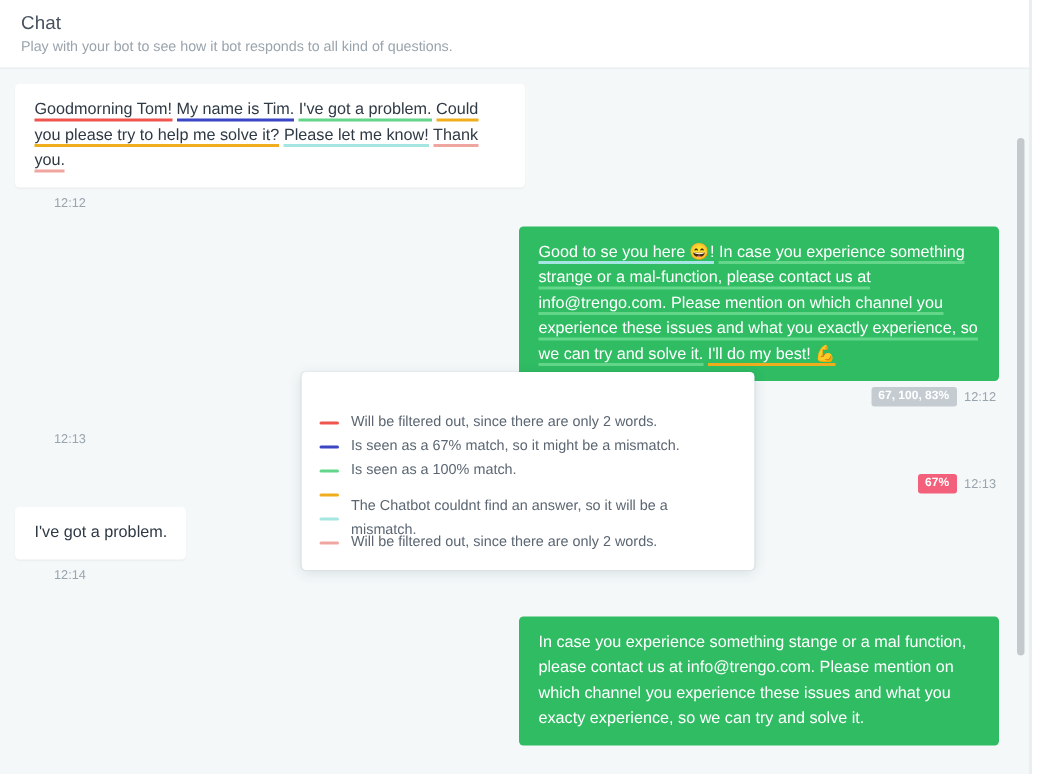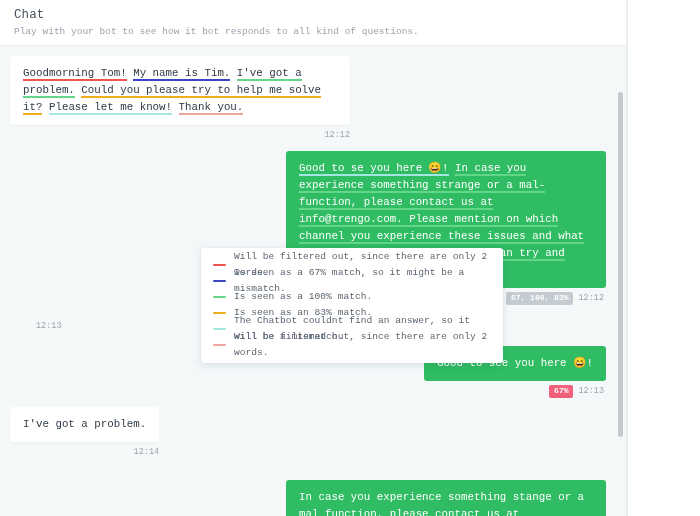--- a/index.html
+++ b/index.html
@@ -12,25 +12,24 @@
 
   body {
     font-family: "Liberation Sans", sans-serif;
     background: #ffffff;
     color: #3b4653;
     -webkit-font-smoothing: antialiased;
   }
 
   .app {
     position: relative;
-    width: 628px;
+    width: 688px;
     height: 516px;
     background: #7f1d1d;
     overflow: hidden;
-    font-family: Liberation Mono, monospace;
   }
 
   
   .header {
     height: 46px;
     background: #ffffff;
     border-bottom: 1px solid #e9eef0;
     padding: 7px 0 0 14px;
   }
   .header-title {
@@ -52,21 +51,21 @@
     height: 470px;
     background: #f4f8f9;
     padding: 10px 22px 10px 10px;
     overflow: hidden;
   }
 
   .row { display: flex; width: 100%; }
   .row.left  { justify-content: flex-start; }
   .row.right { justify-content: flex-end; }
 
-  .msg-wrap { max-width: 340px; display: flex; flex-direction: column; align-items: flex-end; }
+  .msg-wrap { max-width: 340px; display: flex; flex-direction: column; }
   .row.right .msg-wrap { align-items: flex-end; padding-left: 20px; }
 
   .bubble {
     border-radius: 3px;
     padding: 9px 13px;
     font-size: 10.8px;
     line-height: 17px;
   }
   .bubble.in {
     background: #ffffff;
@@ -114,21 +113,21 @@
 
   
   .legend {
     position: absolute;
     left: 201px;
     top: 202px;
     width: 302px;
     background: #ffffff;
     border-radius: 3px;
     box-shadow: 0 2px 9px rgba(40,60,80,.13), 0 0 1px rgba(40,60,80,.17);
-    padding: 9px 12px 10px;
+    padding: 26px 12px 10px;
     z-index: 20;
   }
   .legend-row {
     display: flex;
     align-items: center;
     gap: 8px;
     height: 16px;
     font-size: 9.6px;
     color: #5b6672;
     line-height: 16px;
@@ -196,21 +195,20 @@
         </div>
         <div class="row left" style="margin-top: 12px;">
           <div class="msg-wrap">
             <div class="meta">
               <span>12:13</span>
             </div>
           </div>
         </div>
         <div class="row right" style="margin-top: 14px;">
           <div class="msg-wrap">
-            <div class="bubble out"><span class="u">Good to see you here 😄!</span></div>
             <div class="meta">
               <span class="badge pink">67%</span>
               <span>12:13</span>
             </div>
           </div>
         </div>
         <div class="row left" style="margin-top: 10px;">
           <div class="msg-wrap">
             <div class="bubble in"><span class="u">I've got a problem.</span></div>
             <div class="meta">
@@ -234,21 +232,20 @@
           <div class="legend-row">
             <span class="swatch" style="background: rgb(59, 70, 196);"></span>
             <span>Is seen as a 67% match, so it might be a mismatch.</span>
           </div>
           <div class="legend-row">
             <span class="swatch" style="background: rgb(99, 214, 138);"></span>
             <span>Is seen as a 100% match.</span>
           </div>
           <div class="legend-row">
             <span class="swatch" style="background: rgb(240, 173, 30);"></span>
-            <span>Is seen as an 83% match.</span>
           </div>
           <div class="legend-row">
             <span class="swatch" style="background: rgb(166, 230, 226);"></span>
             <span>The Chatbot couldnt find an answer, so it will be a mismatch.</span>
           </div>
           <div class="legend-row">
             <span class="swatch" style="background: rgb(239, 166, 160);"></span>
             <span>Will be filtered out, since there are only 2 words.</span>
           </div>
         </div>

